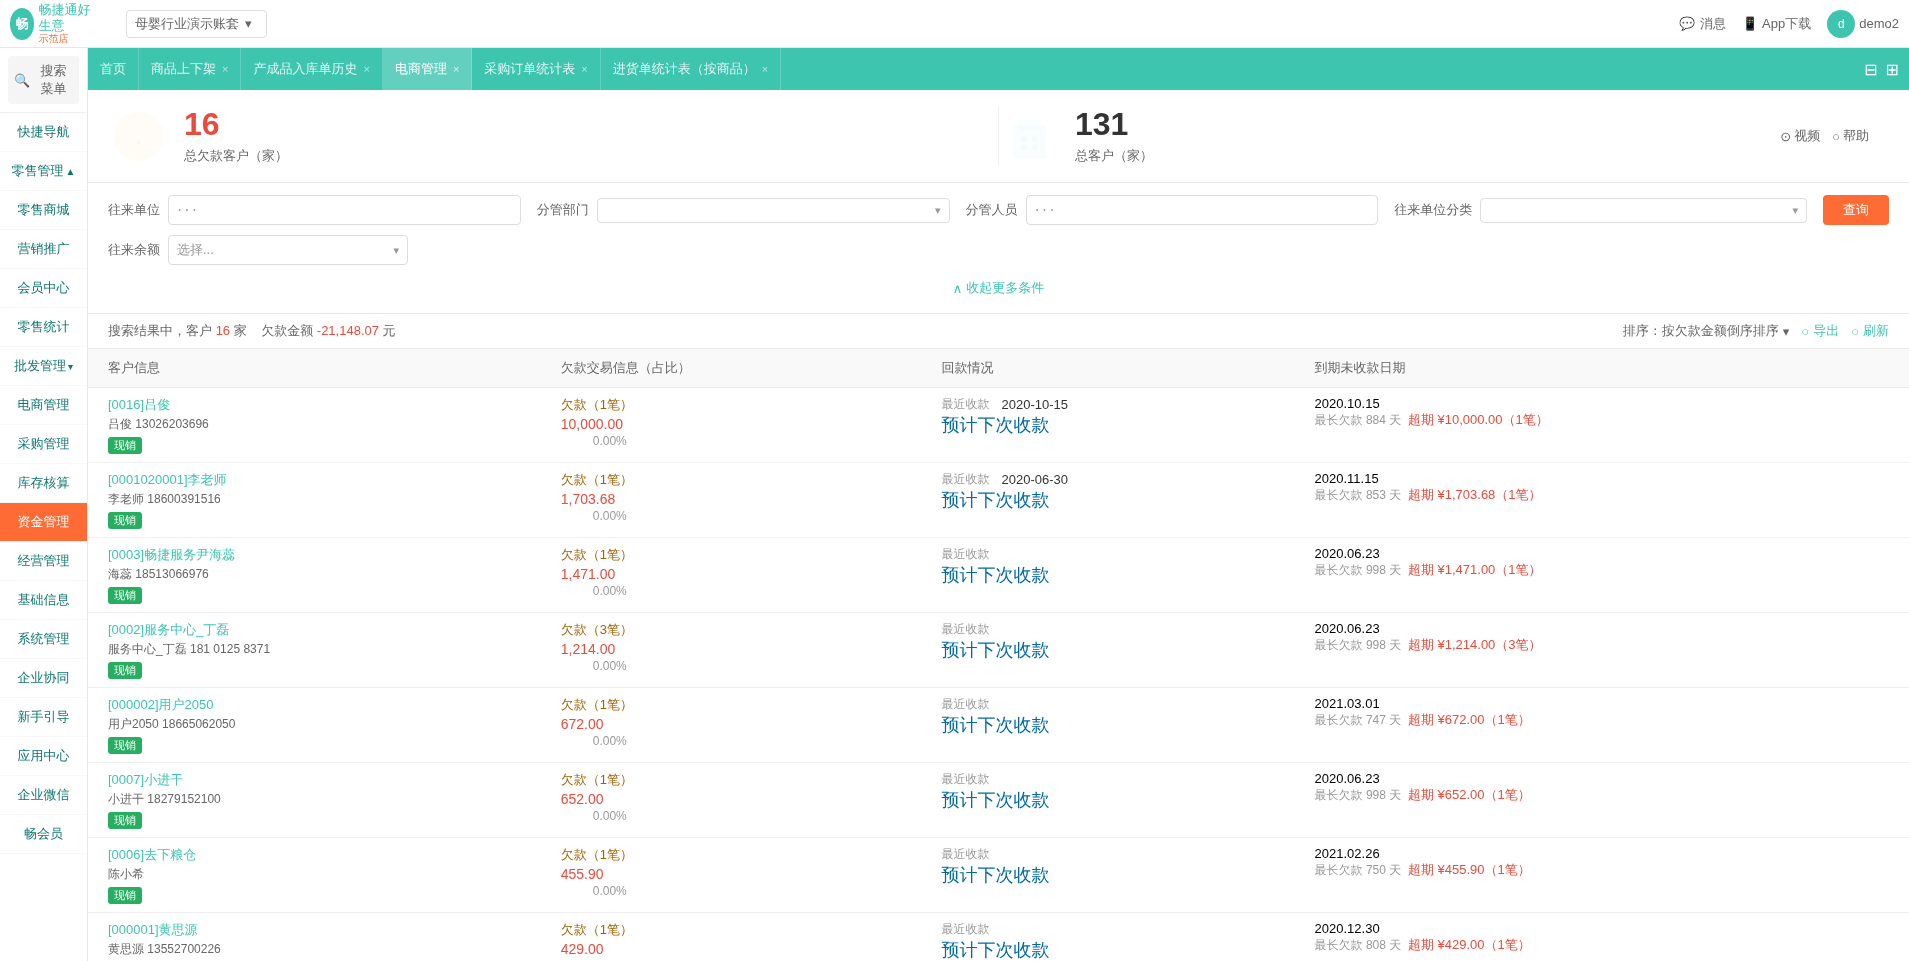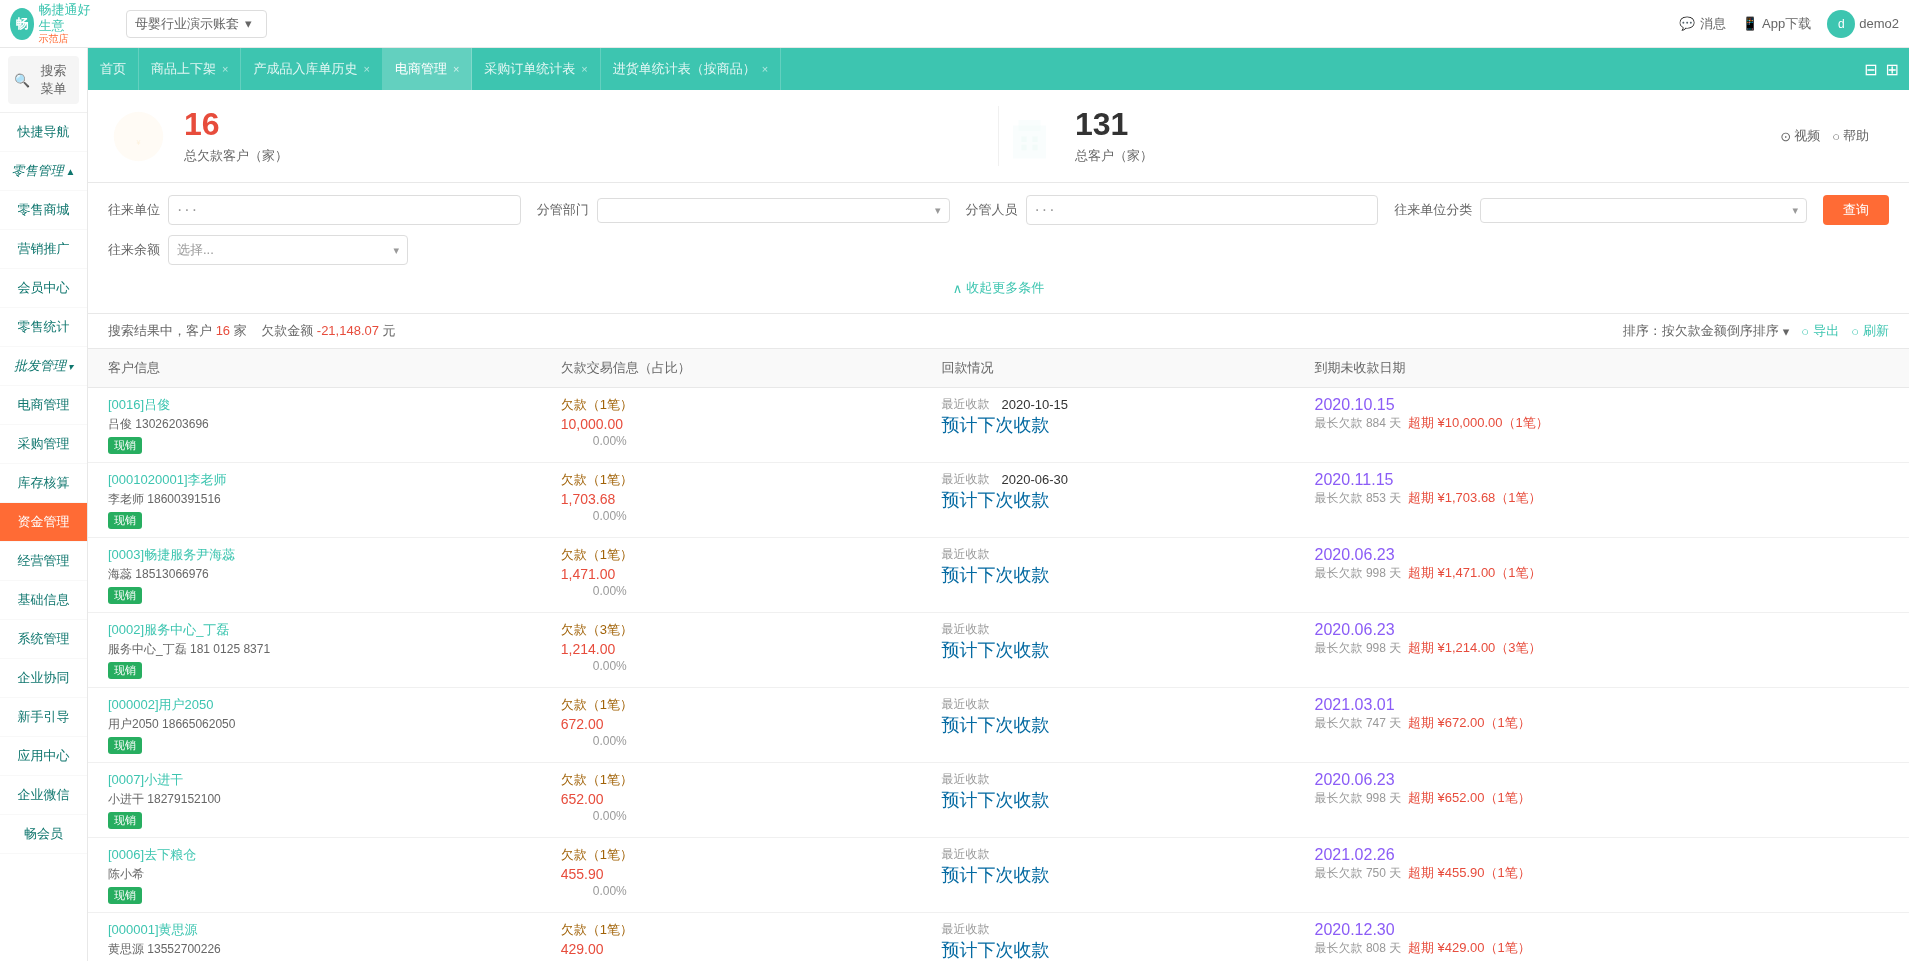--- a/index.html
+++ b/index.html
@@ -22,21 +22,21 @@
     .company-select span { margin-right: 6px; }
     .top-actions { margin-left: auto; display: flex; align-items: center; gap: 16px; }
     .top-action-item { display: flex; align-items: center; gap: 4px; cursor: pointer; color: #666; font-size: 13px; }
     .avatar { width: 28px; height: 28px; border-radius: 50%; background: #3dc5b0; display: flex; align-items: center; justify-content: center; color: white; font-size: 12px; }
 
     
     .sidebar-search { padding: 8px; border-bottom: 1px solid #f0f0f0; }
     .sidebar-search-btn { width: 100%; background: #f5f5f5; border: none; border-radius: 4px; padding: 6px; display: flex; align-items: center; justify-content: center; cursor: pointer; color: #666; font-size: 12px; gap: 4px; }
     .sidebar-nav-item { padding: 10px 0; text-align: center; cursor: pointer; color: #0f766e; font-size: 12px; border-bottom: 1px solid #f8f8f8; }
     .sidebar-nav-item.active { background: #ff6b35; color: white; }
-    .sidebar-nav-item.has-sub { display: flex; align-items: center; justify-content: center; gap: 2px; font-style: italic; }
+    .sidebar-nav-item.has-sub { display: flex; align-items: center; justify-content: center; gap: 2px; }
     .sidebar-nav-item .nav-arrow { font-size: 10px; }
 
     
     .tab-item { display: flex; align-items: center; padding: 0 12px; height: 42px; color: rgba(255,255,255,0.85); cursor: pointer; font-size: 13px; border-right: 1px solid rgba(255,255,255,0.2); white-space: nowrap; }
     .tab-item.active { background: rgba(255,255,255,0.2); color: white; font-weight: 500; }
     .tab-item:first-child { background: transparent; }
     .tab-close { margin-left: 6px; font-size: 11px; opacity: 0.7; }
     .tab-bar-actions { margin-left: auto; display: flex; align-items: center; padding: 0 10px; gap: 8px; color: white; }
 
     
@@ -83,21 +83,21 @@
     .customer-tag { display: inline-block; background: #27ae60; color: white; font-size: 11px; padding: 1px 6px; border-radius: 3px; margin-top: 4px; }
 
     .debt-count { color: #a16207; font-size: 13px; }
     .debt-amount { color: #e74c3c; font-size: 14px; font-weight: 500; margin-top: 2px; cursor: pointer; }
     .debt-percent { color: #999; font-size: 12px; margin-top: 2px; padding-left: 32px; }
 
     .recovery-label { color: #999; font-size: 12px; }
     .recovery-date { color: #333; font-size: 13px; }
     .recovery-next { color: #0369a1; font-size: 18px; }
 
-    .overdue-date { color: #8b5cf6; font-size: 16px; }
+    .overdue-date { color: #000000; font-size: 13px; }
     .overdue-days { color: #999; font-size: 12px; }
     .overdue-amount { color: #e74c3c; font-size: 13px; cursor: pointer; }
   </style>
 </head>
 <body>
 
 <div class="app-container">
 
   <div class="top-bar">
     <div class="logo-area">

